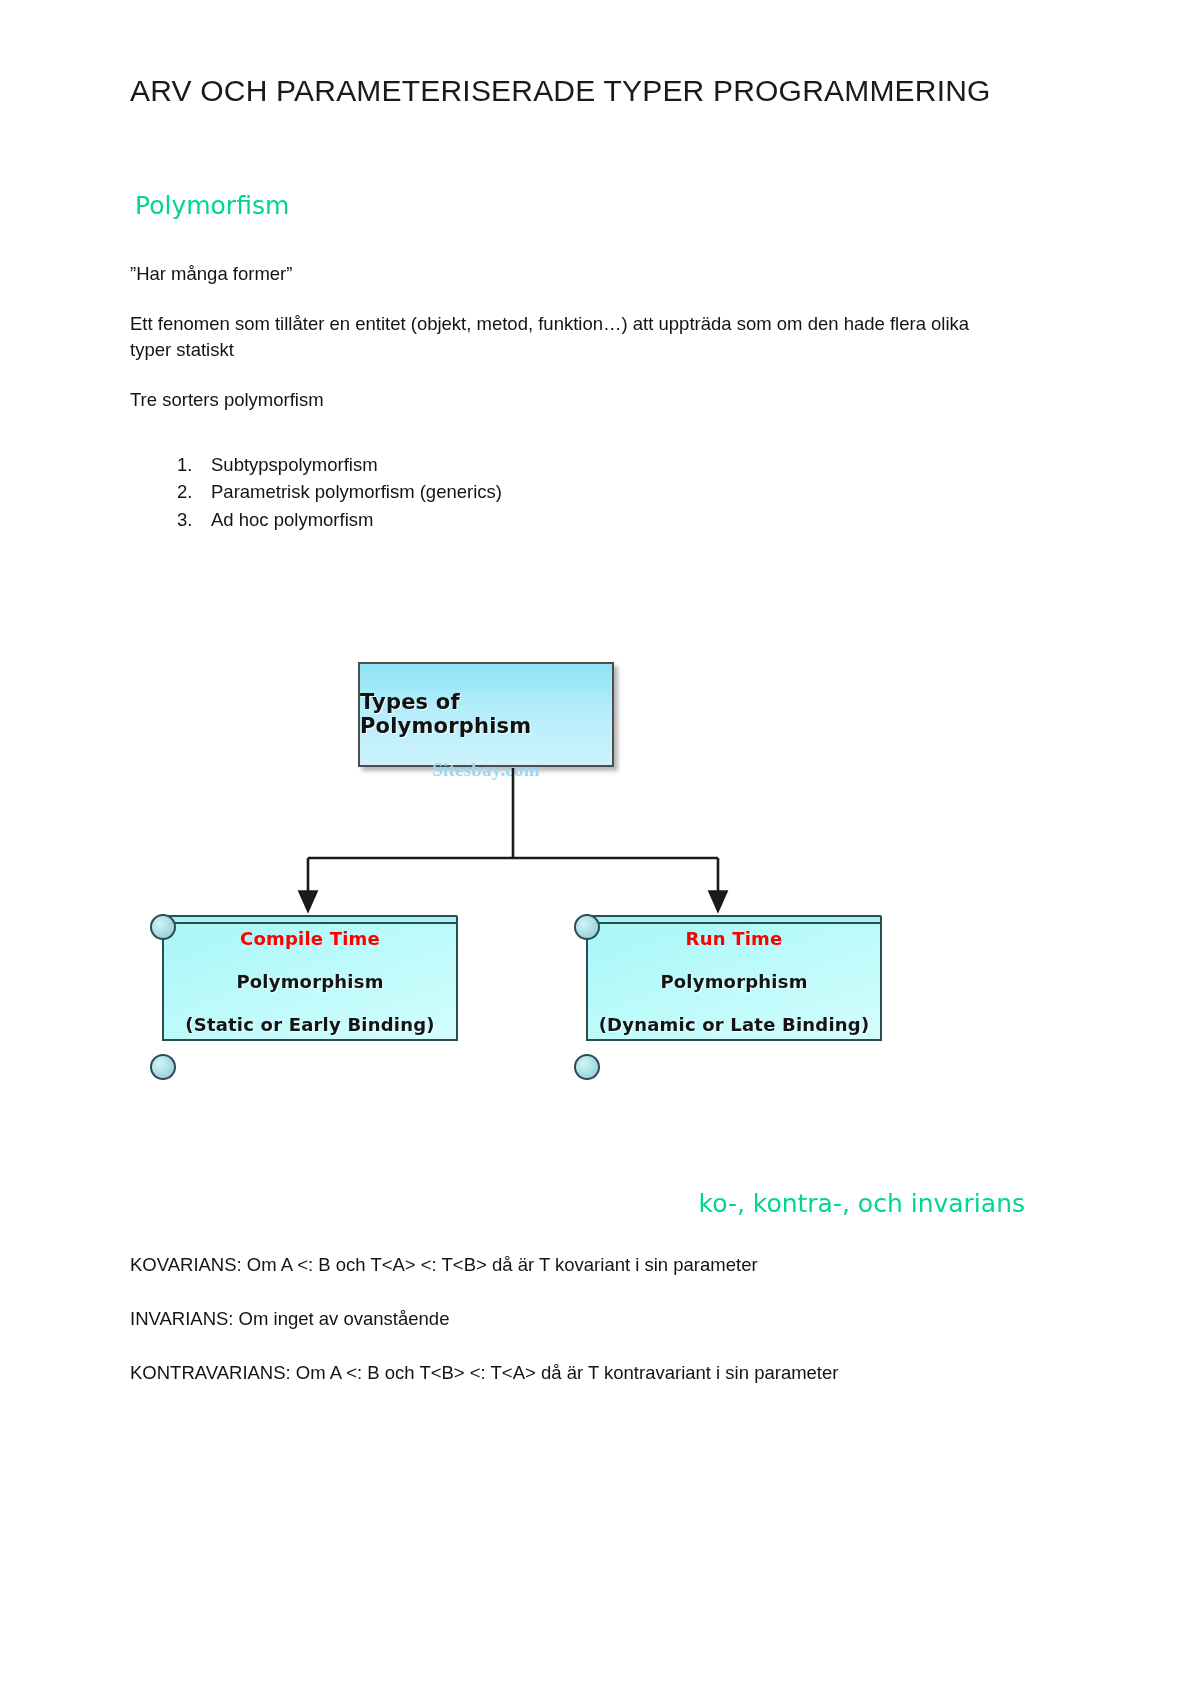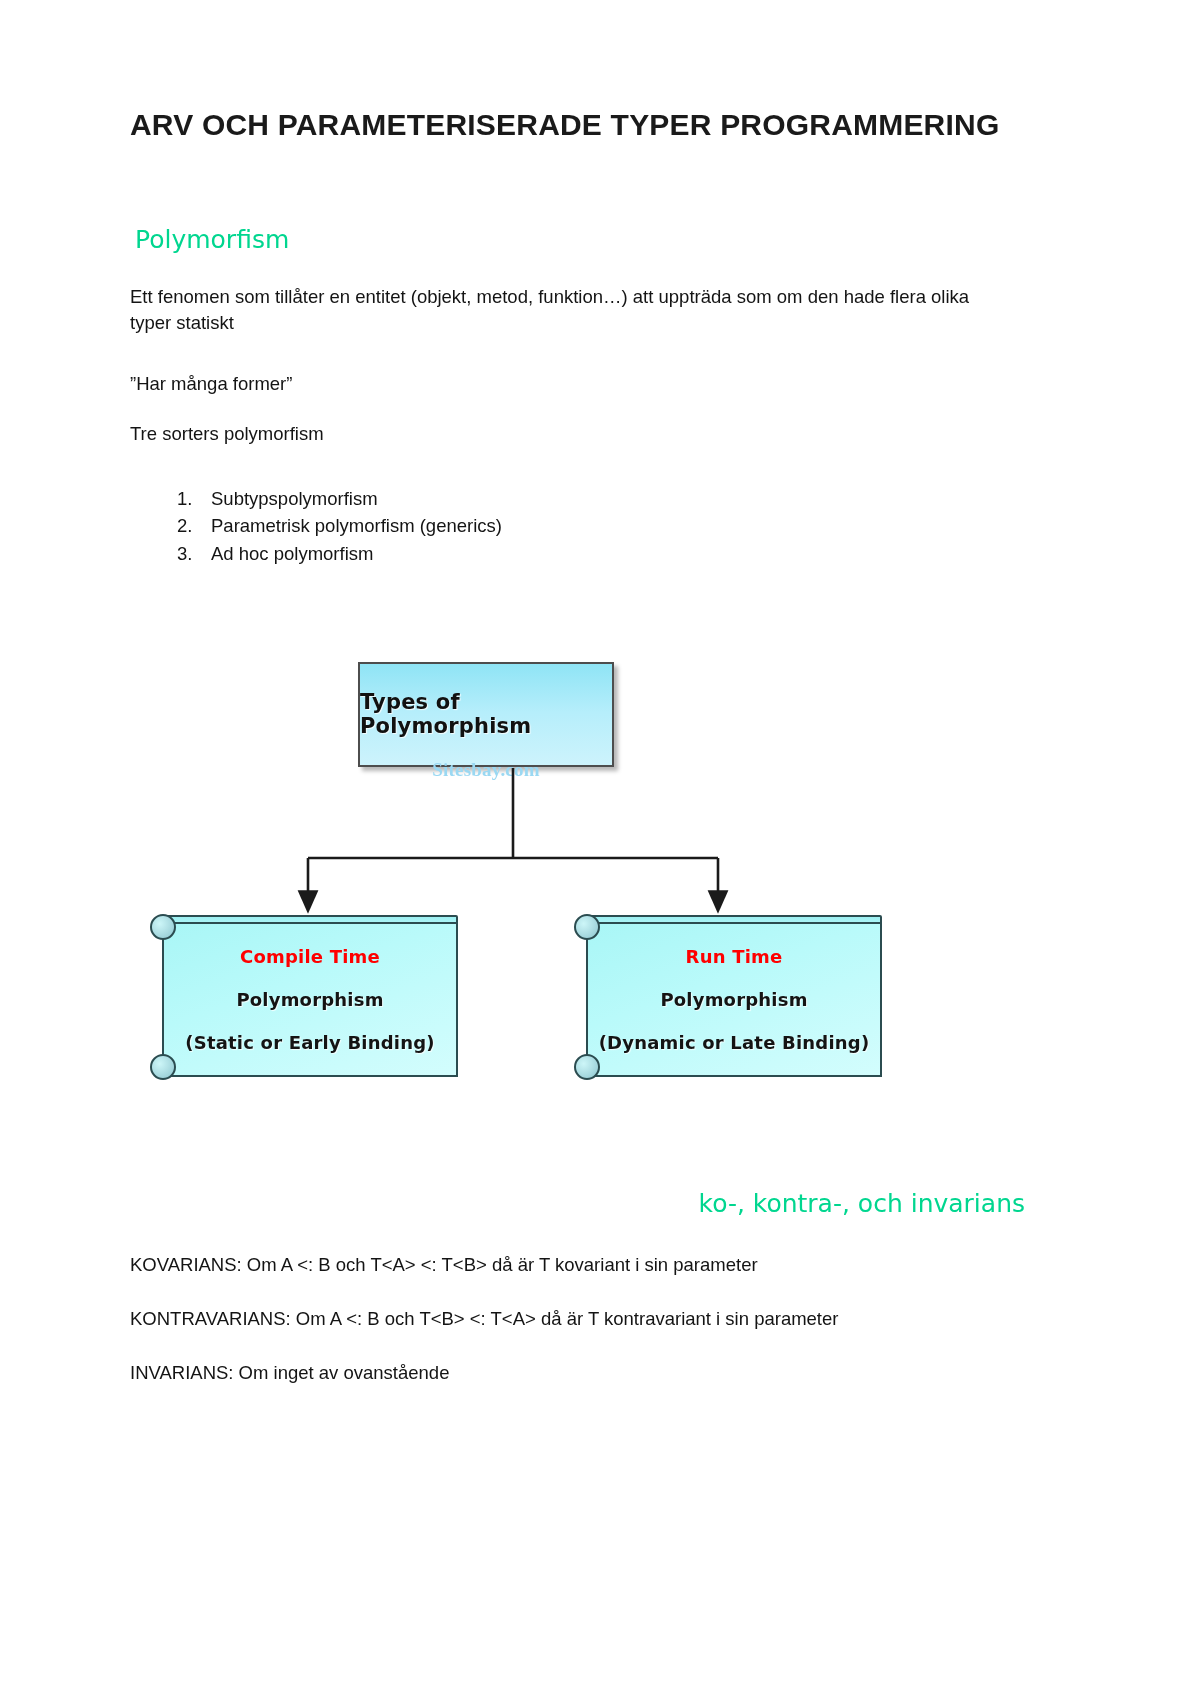--- a/index.html
+++ b/index.html
@@ -27,26 +27,26 @@
   .content {
     position: absolute;
     left: 130px;
     top: 0;
     width: 860px;
   }
 
   
   .doc-title {
     font-family: "Liberation Sans", sans-serif;
-    font-weight: 700;
+    font-weight: 400;
     font-size: 30px;
     letter-spacing: 0.2px;
     color: #1a1a1a;
     margin: 0;
-    padding-top: 108px;
+    padding-top: 74px;
     line-height: 1.1;
     white-space: nowrap;
   }
 
   
   .section-heading {
     font-family: "DejaVu Sans", sans-serif;
     font-weight: 400;
     font-size: 25px;
     line-height: 1.15;
@@ -151,21 +151,21 @@
     height: 172px;
   }
   .scroll-left  { left: 148px; top: 272px; }
   .scroll-right { left: 572px; top: 272px; }
 
   .scroll-body {
     position: absolute;
     left: 14px;
     top: 10px;
     width: 296px;
-    height: 155px;
+    height: 119px;
     background: linear-gradient(160deg, #a9f6f6 0%, #b9fafa 40%, #d3fdfd 100%);
     border: 2.5px solid #2b4c50;
     display: flex;
     flex-direction: column;
     align-items: center;
     justify-content: center;
   }
   .scroll-topbar {
     position: absolute;
     left: 14px;
@@ -227,23 +227,23 @@
 <body>
 
 <div class="page">
 
   <div class="content">
 
     <h1 class="doc-title">ARV OCH PARAMETERISERADE TYPER PROGRAMMERING</h1>
 
     <h2 class="section-heading heading-polymorfism" style="color:#00D68F;">Polymorfism</h2>
 
+    <p class="body-text gap-quote">”Har många former”</p>
+
     <p class="body-text gap-para">Ett fenomen som tillåter en entitet (objekt, metod, funktion…) att uppträda som om den hade flera olika typer statiskt</p>
-
-    <p class="body-text gap-quote">”Har många former”</p>
 
     <p class="body-text gap-tre">Tre sorters polymorfism</p>
 
     <ol class="num-list">
       <li>Subtypspolymorfism</li>
       <li>Parametrisk polymorfism (generics)</li>
       <li>Ad hoc polymorfism</li>
     </ol>
 
   </div>
@@ -294,19 +294,19 @@
     </div>
 
   </div>
 
   <div class="bottom-section">
 
     <h2 class="section-heading heading-kovarians" style="color:#00D68F;text-align:right;">ko-, kontra-, och invarians</h2>
 
     <p class="body-text">KOVARIANS: Om A &lt;: B och T&lt;A&gt; &lt;: T&lt;B&gt; då är T kovariant i sin parameter</p>
 
+    <p class="body-text">INVARIANS: Om inget av ovanstående</p>
+
     <p class="body-text">KONTRAVARIANS: Om A &lt;: B och T&lt;B&gt; &lt;: T&lt;A&gt; då är T kontravariant i sin parameter</p>
 
-    <p class="body-text">INVARIANS: Om inget av ovanstående</p>
-
   </div>
 
 </div>
 
 </body></html>

